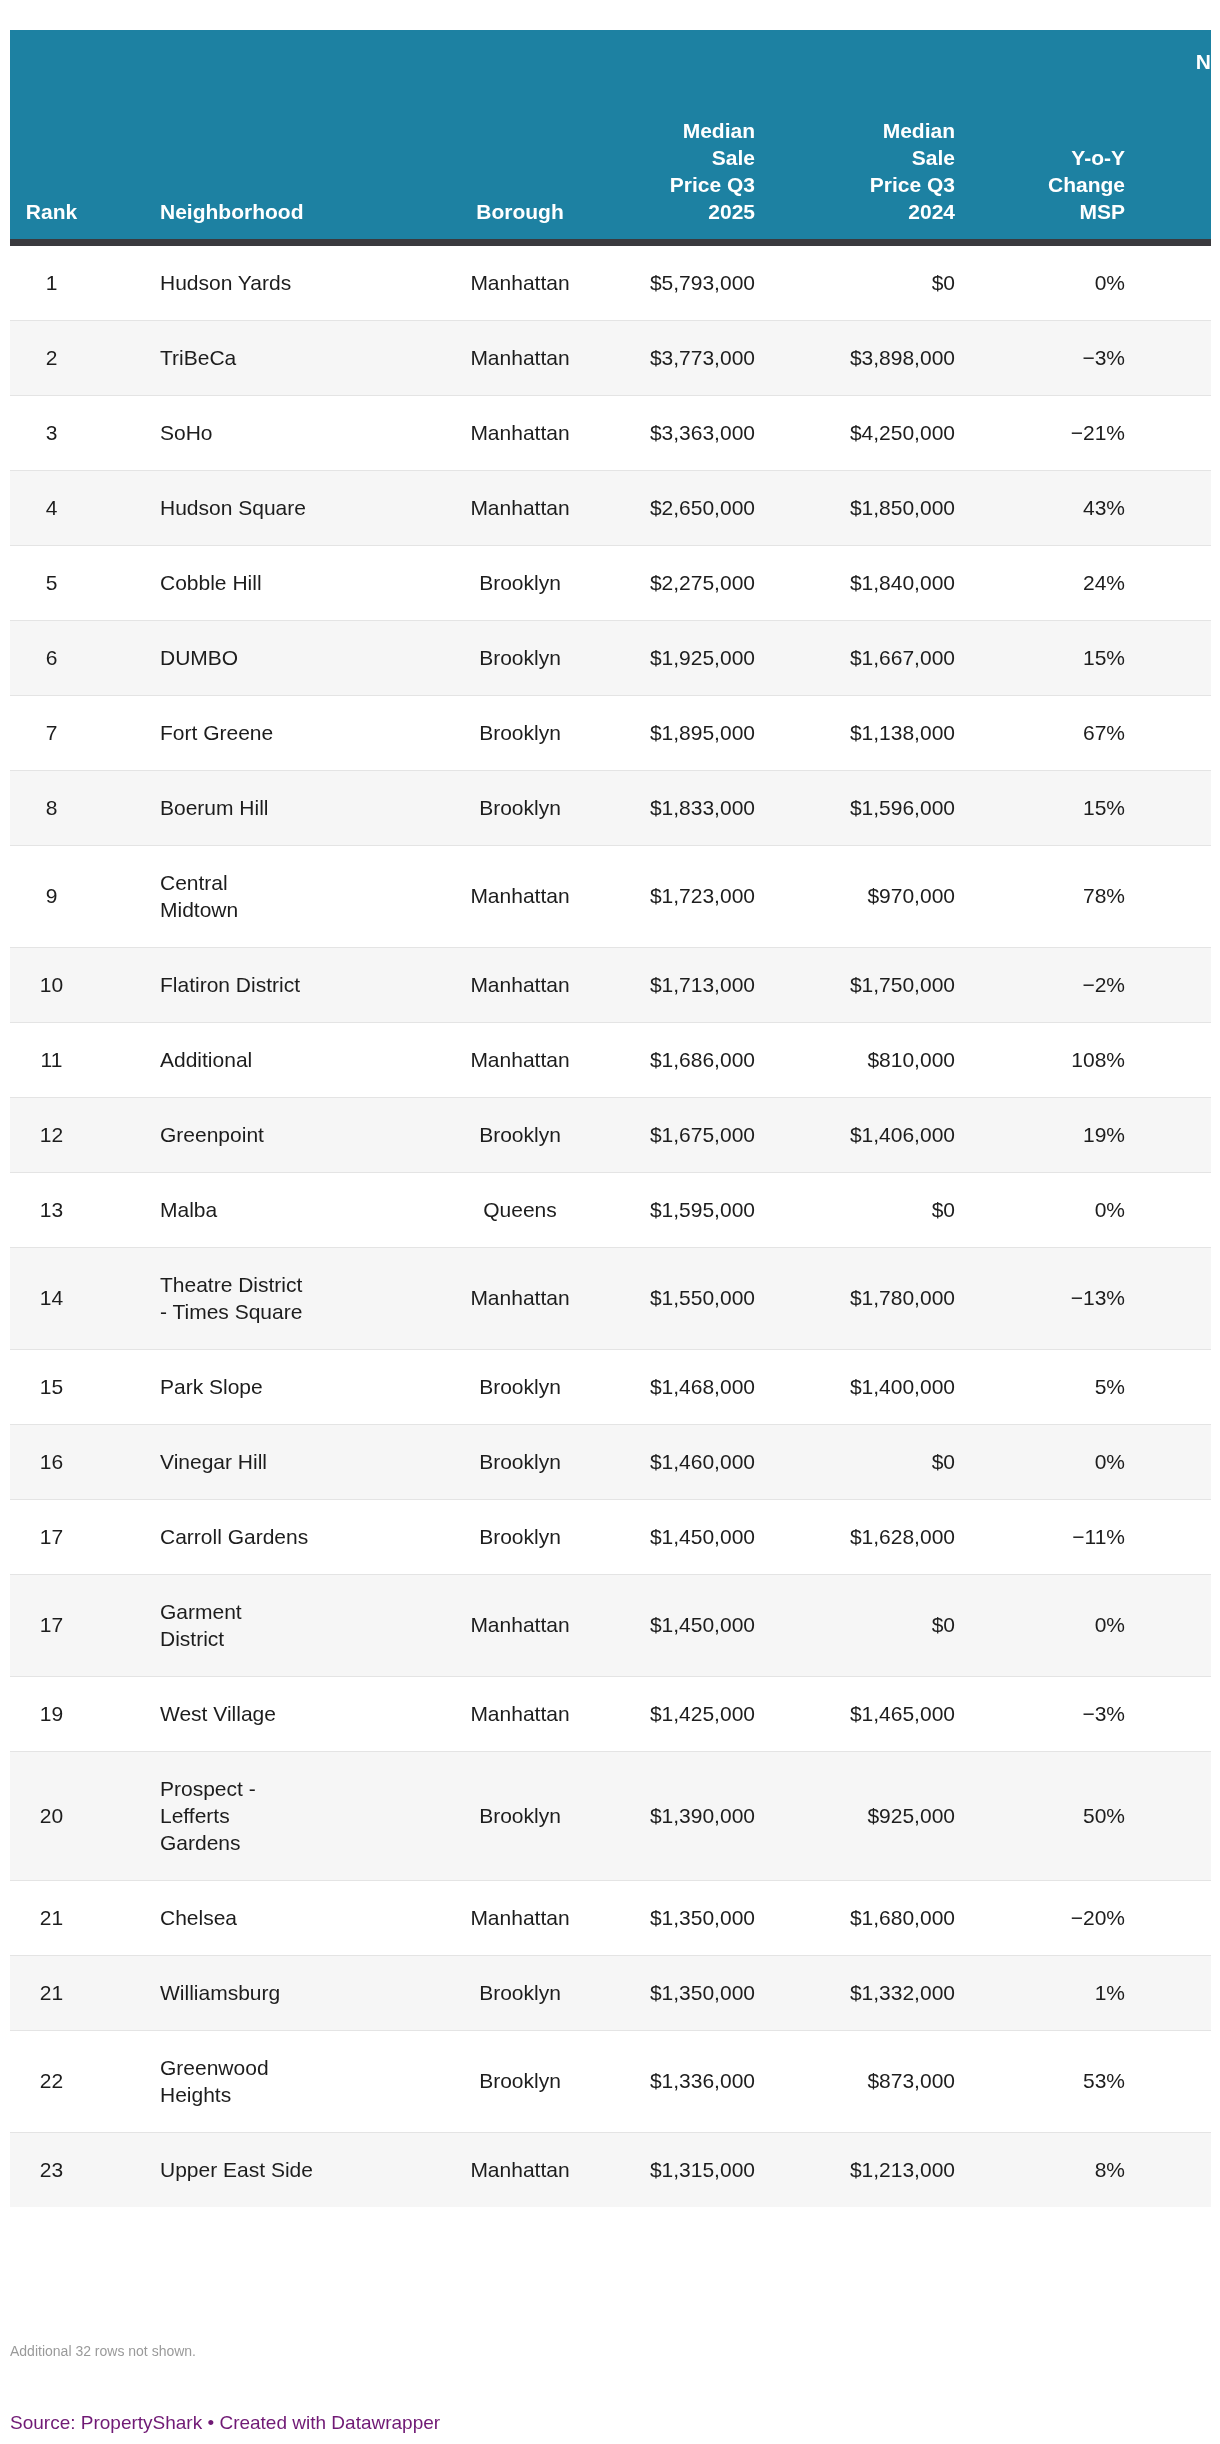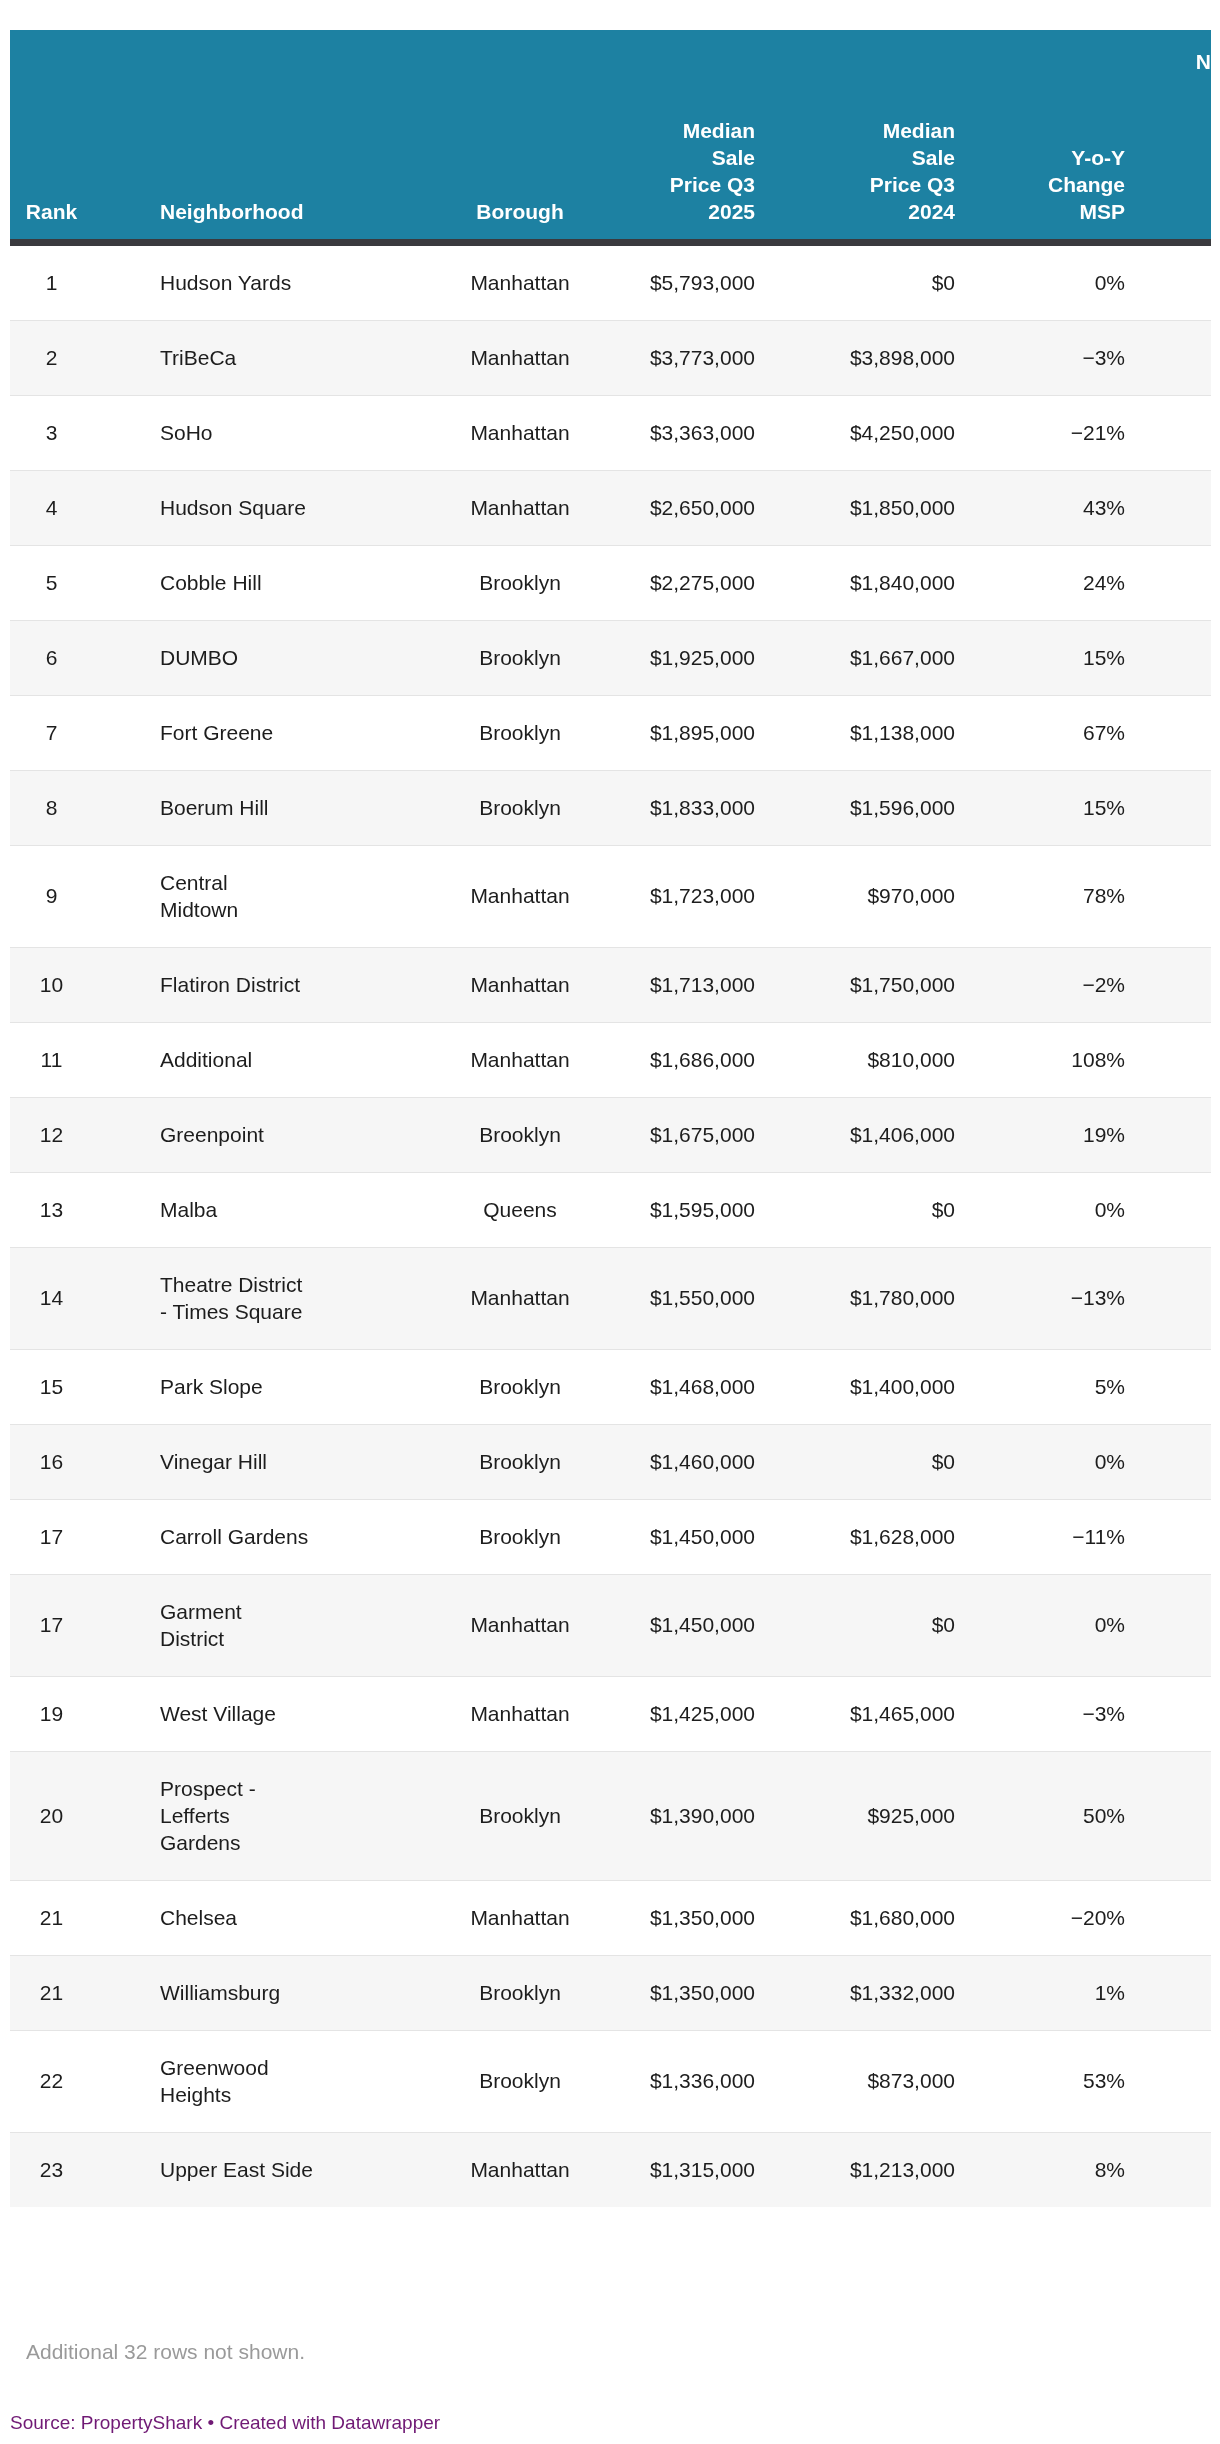--- a/index.html
+++ b/index.html
@@ -58,22 +58,22 @@
   .al-boro  { text-align:center; }
   .al-num   { text-align:right; padding-right:10px; }
   .al-extra { text-align:right; padding-right:0; }
   th.al-extra {
     vertical-align:top;
     padding-top:18px;
     padding-bottom:0;
   }
 
   .footnote {
-    position:absolute; left:26px; top:2338px;
-    font-size:21px; line-height:27px;
+    position:absolute; left:10px; top:2338px;
+    font-size:14px; line-height:27px;
     color:#9a9a9a;
   }
   .source-line {
     position:absolute; left:10px; top:2411px;
     font-size:19px; line-height:24px;
     color:#701a75;
   }
 </style>
 </head>
 <body>

